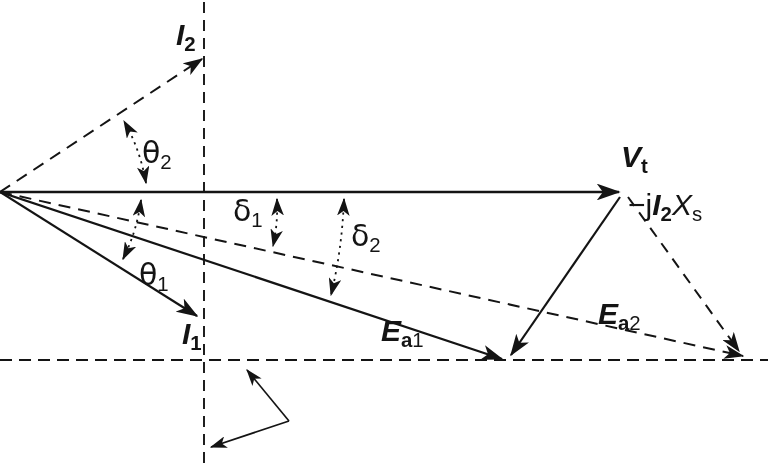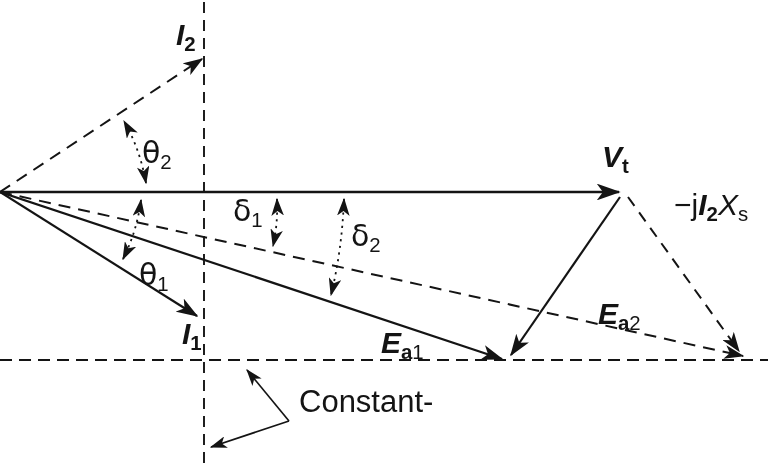--- a/index.html
+++ b/index.html
@@ -71,26 +71,25 @@
   <div class="lbl" style="left:142px;top:138px"><span class="gk">θ</span><span class="sub rm">2</span></div>
 
   <div class="lbl" style="left:139px;top:260px"><span class="gk">θ</span><span class="sub rm">1</span></div>
 
   <div class="lbl" style="left:182px;top:319px"><span class="bi">I</span><span class="sub b">1</span></div>
 
   <div class="lbl" style="left:233px;top:196px"><span class="gk">δ</span><span class="sub rm">1</span></div>
 
   <div class="lbl" style="left:351px;top:221px"><span class="gk">δ</span><span class="sub rm">2</span></div>
 
-  <div class="lbl" style="left:602px;top:142px"><span class="bi">V</span><span class="sub b">t</span></div>
+  <div class="lbl" style="left:621px;top:142px"><span class="bi">V</span><span class="sub b">t</span></div>
 
-  <div class="lbl" style="left:674px;top:190px"><span class="rm">−j</span><span class="bi">I</span><span class="sub b">2</span><span class="it">X</span><span class="sub rm">s</span></div>
+  <div class="lbl" style="left:628px;top:190px"><span class="rm">−j</span><span class="bi">I</span><span class="sub b">2</span><span class="it">X</span><span class="sub rm">s</span></div>
 
 
-  <div class="lbl" style="left:381px;top:328px"><span class="bi">E</span><span class="sub b">a</span><span class="sub rm">1</span></div>
+  <div class="lbl" style="left:381px;top:316px"><span class="bi">E</span><span class="sub b">a</span><span class="sub rm">1</span></div>
 
   <div class="lbl" style="left:598px;top:299px"><span class="bi">E</span><span class="sub b">a</span><span class="sub rm">2</span></div>
 
   <div class="note">
-    <div>Constant-</div>
   </div>
 
 </div>
 
 </body></html>

